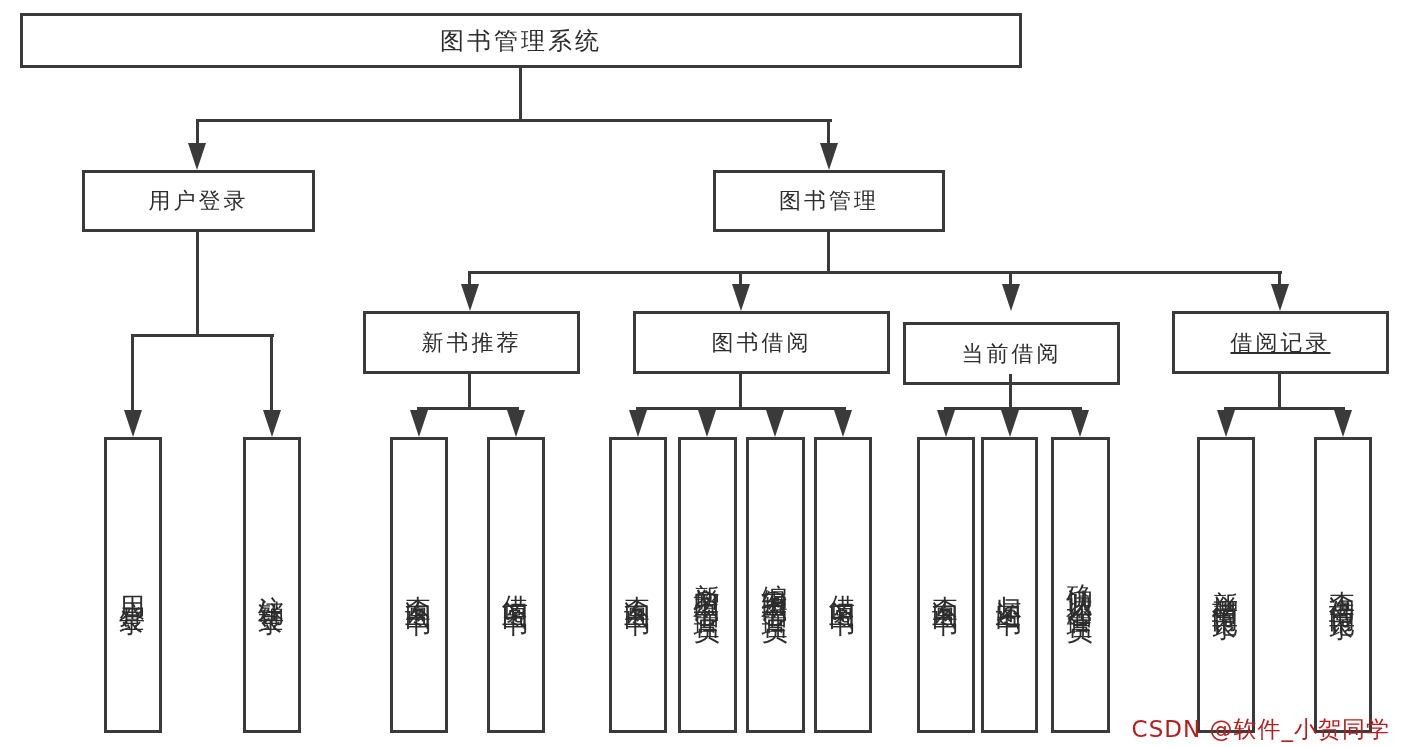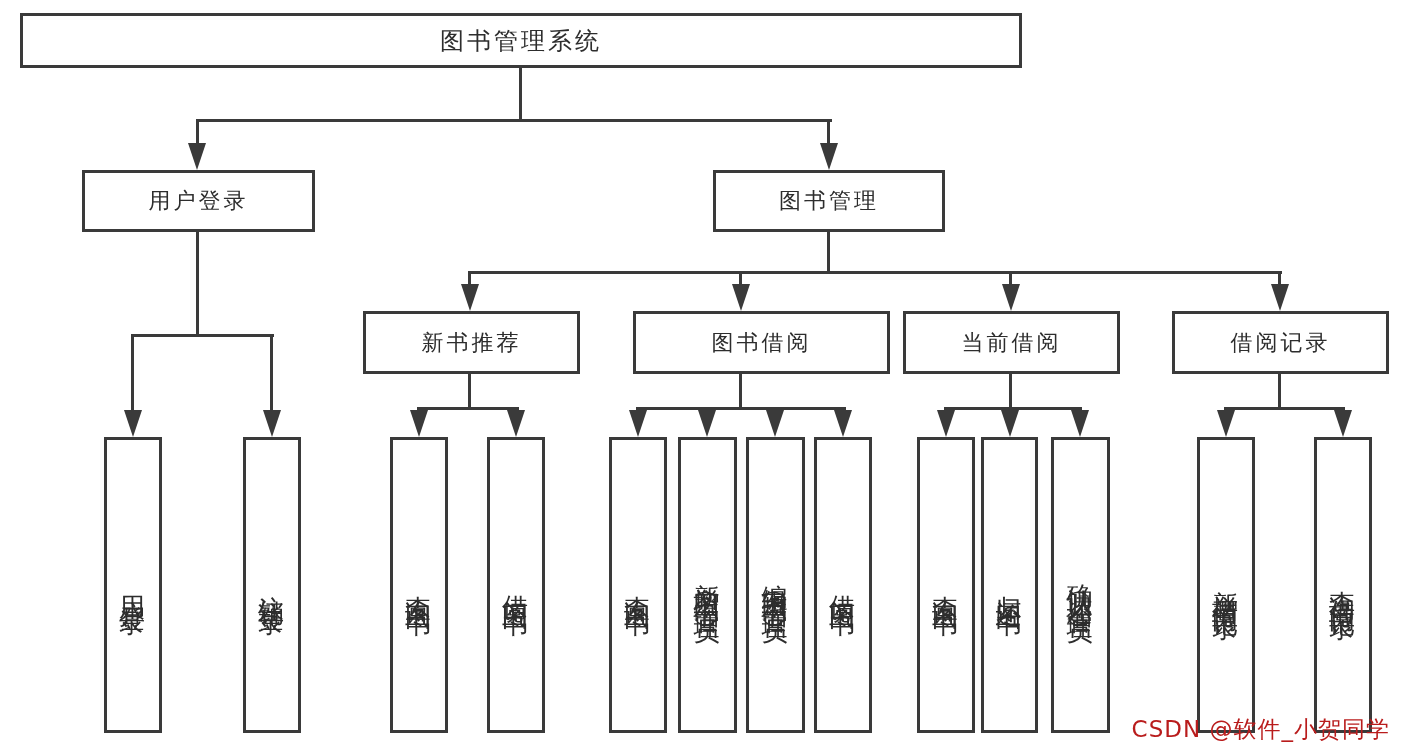--- a/index.html
+++ b/index.html
@@ -64,24 +64,24 @@
   <div class="node" style="left:363px; top:311px; width:217px; height:63px;">
     <span class="lbl-h">新书推荐</span>
   </div>
 
   <div class="node" style="left:713px; top:170px; width:232px; height:62px;">
     <span class="lbl-h">图书管理</span>
   </div>
   <div class="node" style="left:633px; top:311px; width:257px; height:63px;">
     <span class="lbl-h">图书借阅</span>
   </div>
-  <div class="node" style="left:903px; top:311px; width:217px; height:63px;">
+  <div class="node" style="left:903px; top:322px; width:217px; height:63px;">
     <span class="lbl-h">当前借阅</span>
   </div>
-  <div class="node" style="left:1172px; top:311px; width:217px; height:63px;">
+  <div class="node" style="left:1172px; top:311px; width:217px; height:63px;text-decoration:underline;">
     <span class="lbl-h">借阅记录</span>
   </div>
 
   <div class="node" style="left:104px; top:437px; width:58px; height:296px;">
     <span class="lbl-v">用户登录</span>
   </div>
   <div class="node" style="left:243px; top:437px; width:58px; height:296px;">
     <span class="lbl-v">注销登录</span>
   </div>
   <div class="node" style="left:390px; top:437px; width:58px; height:296px;">

